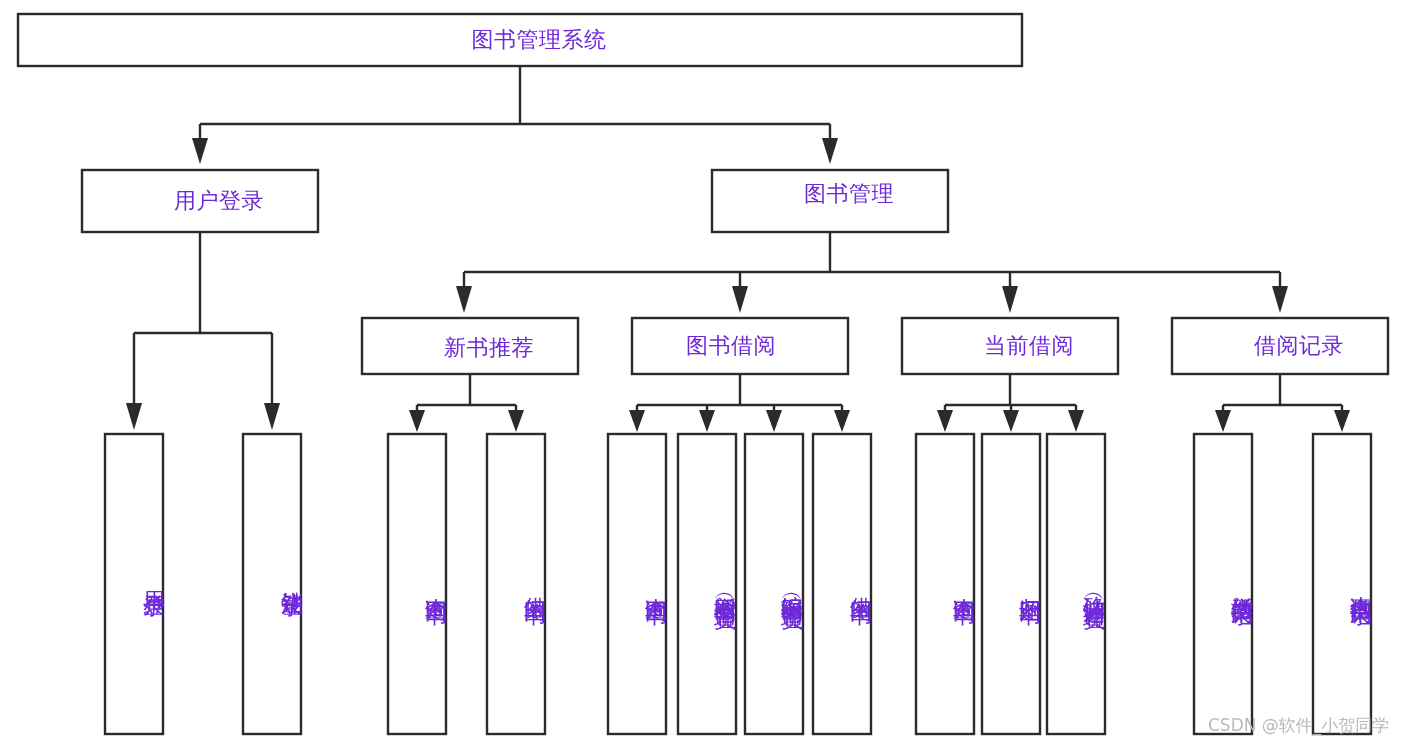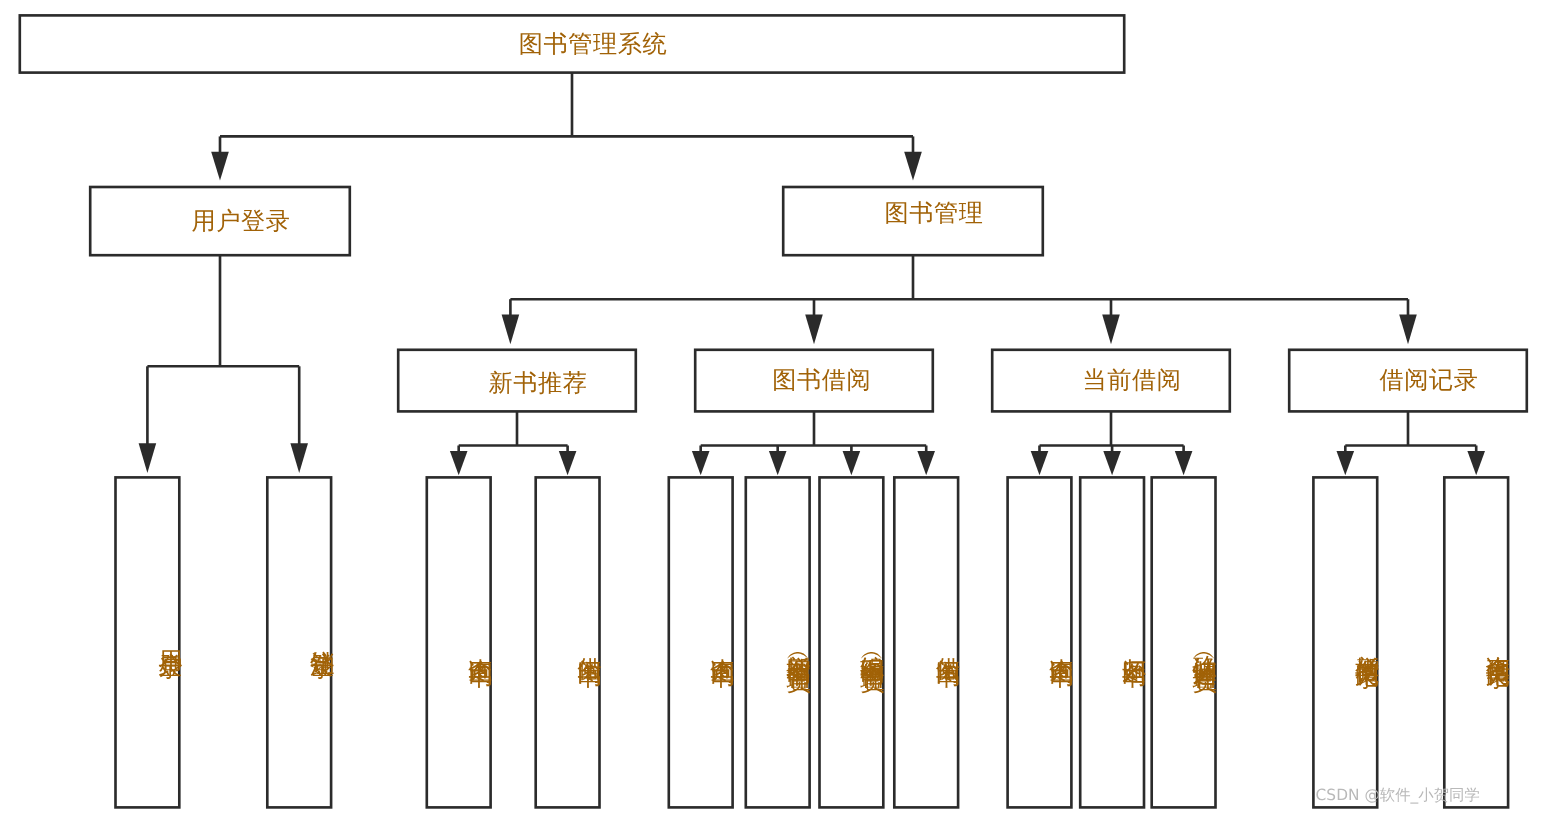--- a/index.html
+++ b/index.html
@@ -39,21 +39,21 @@
   }
   .arrow-head {
     fill: #2b2b2b;
     stroke: none;
   }
   .node-label {
     position: absolute;
     display: flex;
     align-items: center;
     justify-content: center;
-    color: #a16207;
+    color: #6d28d9;
     font-family: "DejaVu Sans", "Liberation Sans", sans-serif;
     pointer-events: none;
     box-sizing: border-box;
     padding-left: 38px;
   }
   .node-label.horizontal {
     writing-mode: horizontal-tb;
     font-size: 22px;
     letter-spacing: 0.5px;
   }
@@ -68,24 +68,25 @@
   }
   .node-label.vertical-bottom {
     align-items: flex-end;
   }
   .node-label.vertical-top {
     align-items: flex-start;
   }
   .watermark {
     position: absolute;
     color: #b9b9b9;
-    font-size: 14px;
+    font-size: 17px;
     font-family: "DejaVu Sans", "Liberation Sans", sans-serif;
     white-space: nowrap;
     pointer-events: none;
+    padding-left: 12px;
   }
 </style>
 </head>
 <body>
 
 <div id="diagram-root">
 
   <svg class="diagram-canvas" viewBox="0 0 1405 747">
 
     <g>
@@ -189,21 +190,21 @@
     <rect class="node-box" x="1194" y="434" width="58" height="300"></rect>
     <rect class="node-box" x="1313" y="434" width="58" height="300"></rect>
   </svg>
 
   <div class="node-label horizontal" style="left:18px; top:14px; width:1004px; height:52px;">图书管理系统</div>
 
   <div class="node-label horizontal" style="left:82px; top:170px; width:236px; height:62px;">用户登录</div>
   <div class="node-label horizontal" style="left:712px; top:170px; width:236px; height:48px;">图书管理</div>
 
   <div class="node-label horizontal" style="left:362px; top:318px; width:216px; height:60px;">新书推荐</div>
-  <div class="node-label horizontal" style="left:620px; top:318px; width:216px; height:56px;">图书借阅</div>
+  <div class="node-label horizontal" style="left:604px; top:318px; width:216px; height:56px;">图书借阅</div>
   <div class="node-label horizontal" style="left:902px; top:318px; width:216px; height:56px;text-align:right;">当前借阅</div>
   <div class="node-label horizontal" style="left:1172px; top:318px; width:216px; height:56px;border-radius:13px;">借阅记录</div>
 
   <div class="node-label vertical vertical-bottom" style="left:105px; top:434px; width:58px; height:286px;">用户登录</div>
   <div class="node-label vertical vertical-bottom" style="left:243px; top:434px; width:58px; height:286px;">注销登录</div>
   <div class="node-label vertical" style="left:388px; top:434px; width:58px; height:300px;">查询图书</div>
   <div class="node-label vertical" style="left:487px; top:434px; width:58px; height:300px;">借阅图书</div>
   <div class="node-label vertical" style="left:608px; top:434px; width:58px; height:300px;">查询图书</div>
   <div class="node-label vertical vertical-top" style="left:678px; top:440px; width:58px; height:294px;">新增图书（管理员）</div>
   <div class="node-label vertical vertical-top" style="left:745px; top:440px; width:58px; height:294px;">编辑图书（管理员）</div>

